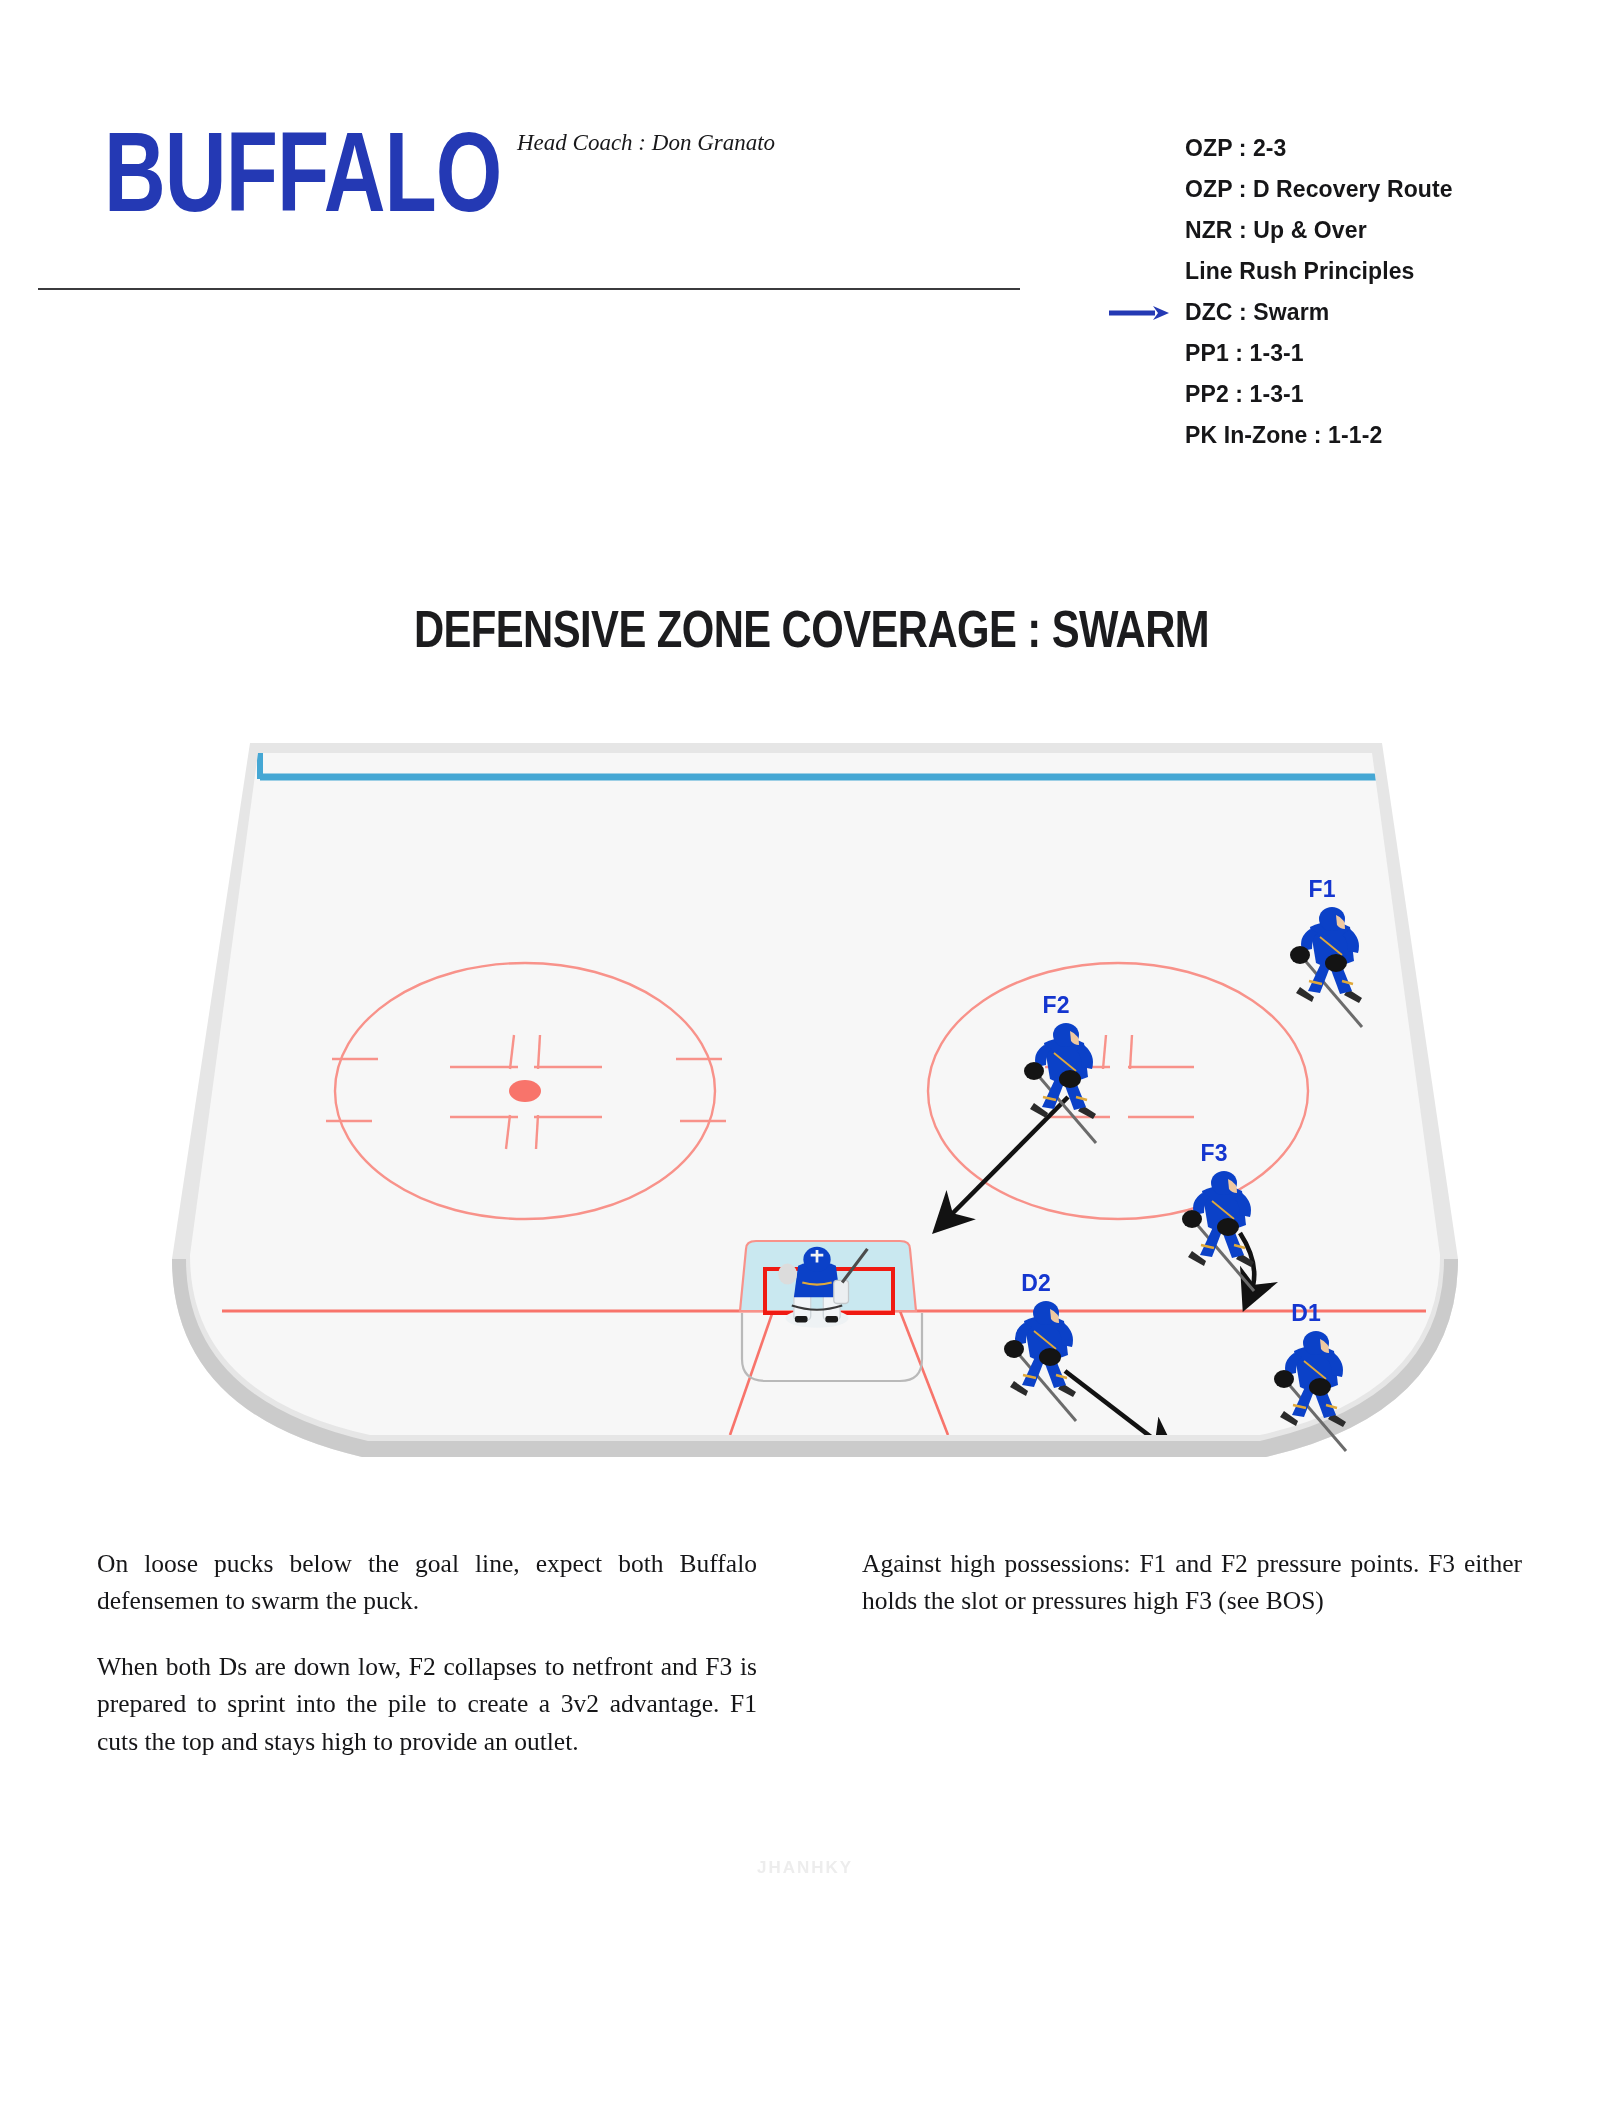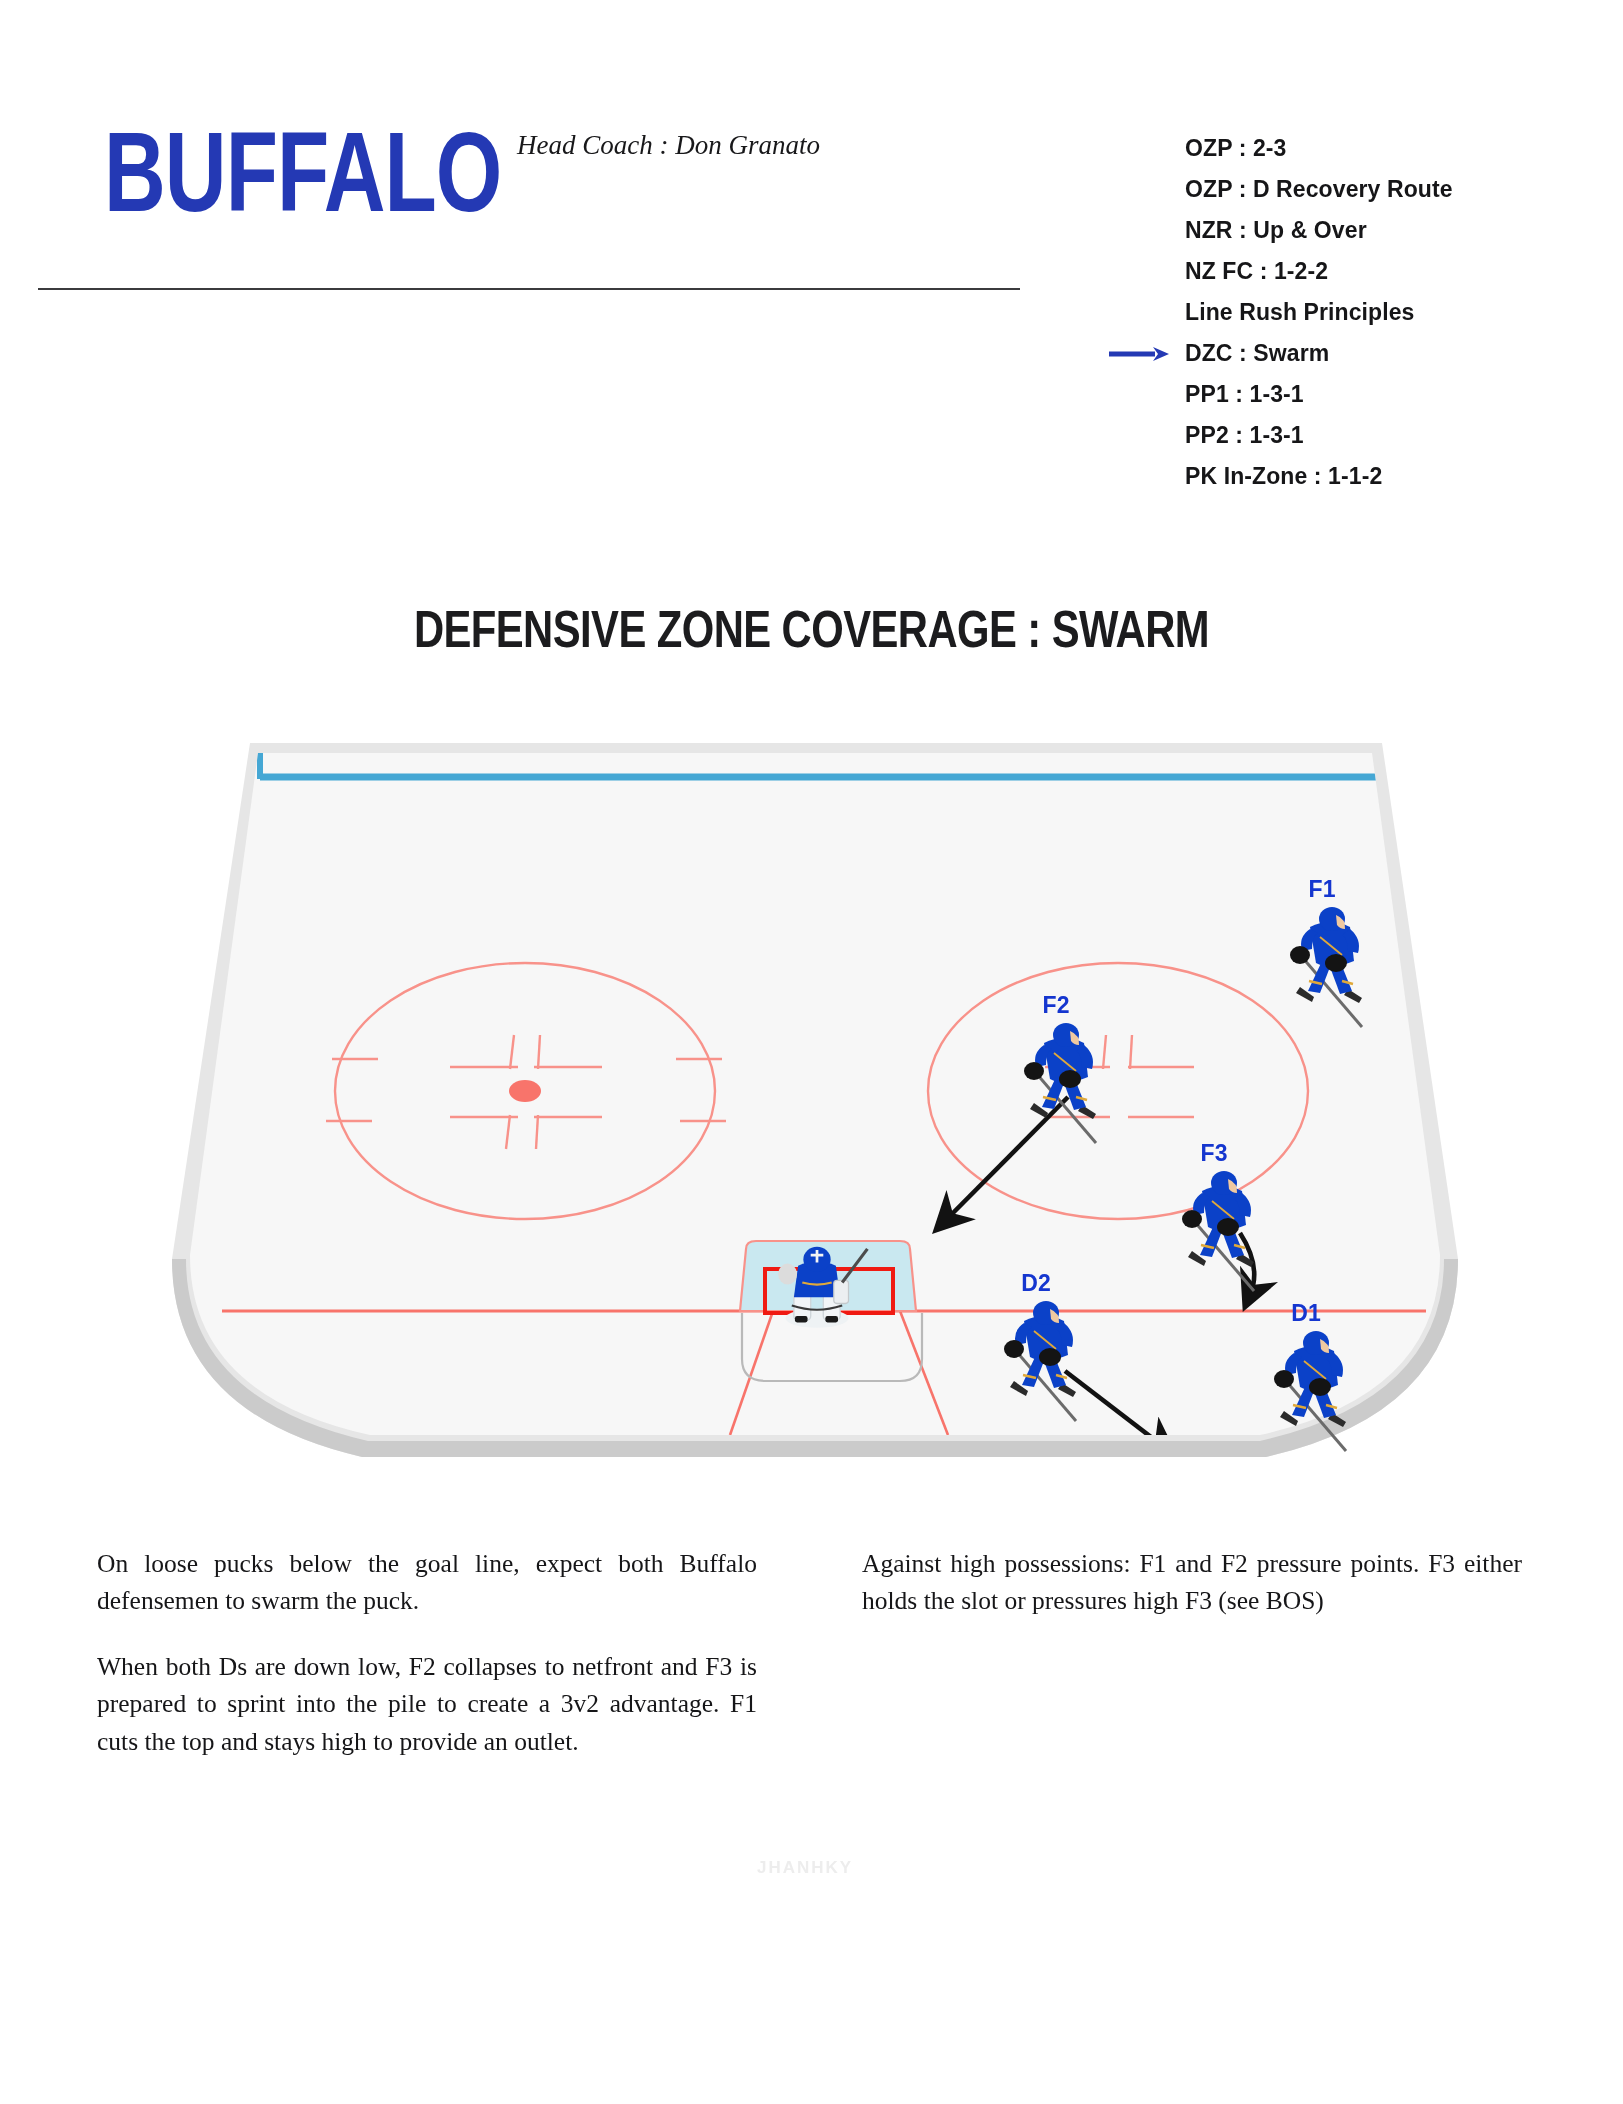--- a/index.html
+++ b/index.html
@@ -39,21 +39,21 @@
     white-space: nowrap;
   }
 
   #coach-block {
     position: absolute;
     left: 517px;
     top: 128px;
     width: 420px;
     font-family: "Liberation Serif", serif;
     font-style: italic;
-    font-size: 27px;
+    font-size: 23px;
     color: #18181a;
   }
   #coach-block .coach-line {
     margin-bottom: 14px;
     line-height: 1.33;
   }
   #coach-block .coach-line:last-child { margin-bottom: 0; }
 
   #header-rule {
     position: absolute;
@@ -162,21 +162,20 @@
   <div id="coach-block">
     <div class="coach-line">Head Coach : Don Granato</div>
   </div>
 
   <div id="header-rule"></div>
 
   <div id="play-list">
       <div class="play-item"><span>OZP : 2-3</span></div>
       <div class="play-item"><span>OZP : D Recovery Route</span></div>
       <div class="play-item"><span>NZR : Up &amp; Over</span></div>
-      <div class="play-item"><span>NZ FC : 1-2-2</span></div>
       <div class="play-item"><span>Line Rush Principles</span></div>
       <div class="play-item active"><svg class="play-arrow" viewBox="0 0 62 16">
           <line x1="0" y1="8" x2="46" y2="8" stroke="#2439b4" stroke-width="5"></line>
           <path d="M44,1 L60,8 L44,15 L49,8 Z" fill="#2439b4"></path>
         </svg><span>DZC : Swarm</span></div>
       <div class="play-item"><span>PP1 : 1-3-1</span></div>
       <div class="play-item"><span>PP2 : 1-3-1</span></div>
       <div class="play-item"><span>PK In-Zone : 1-1-2</span></div>
     </div>
 </div>

